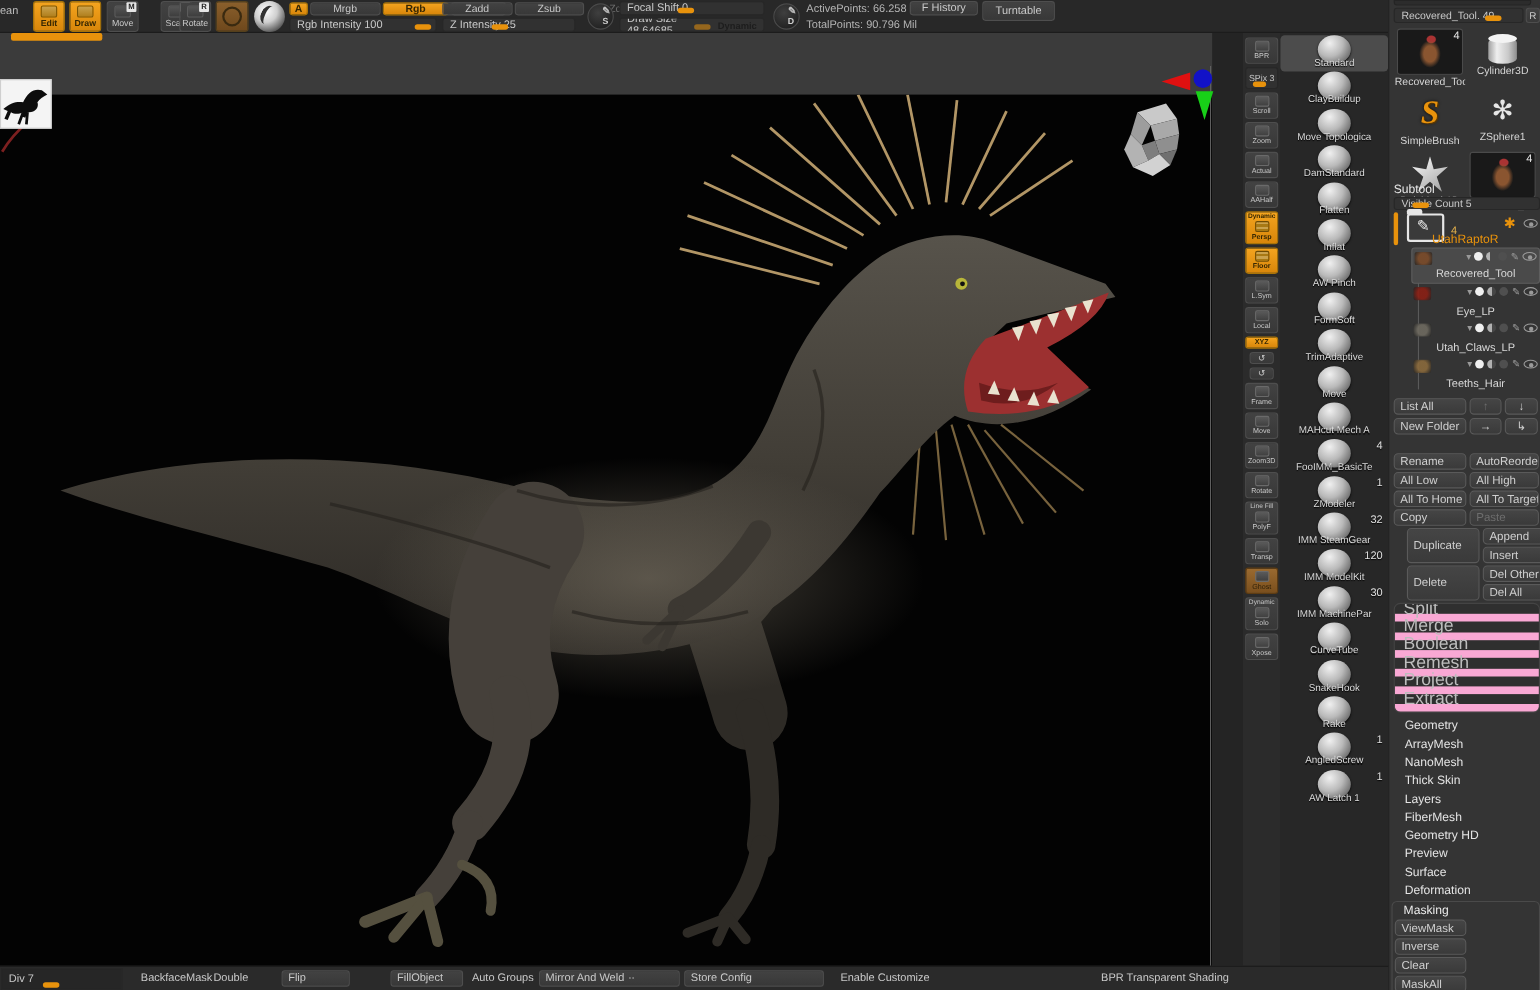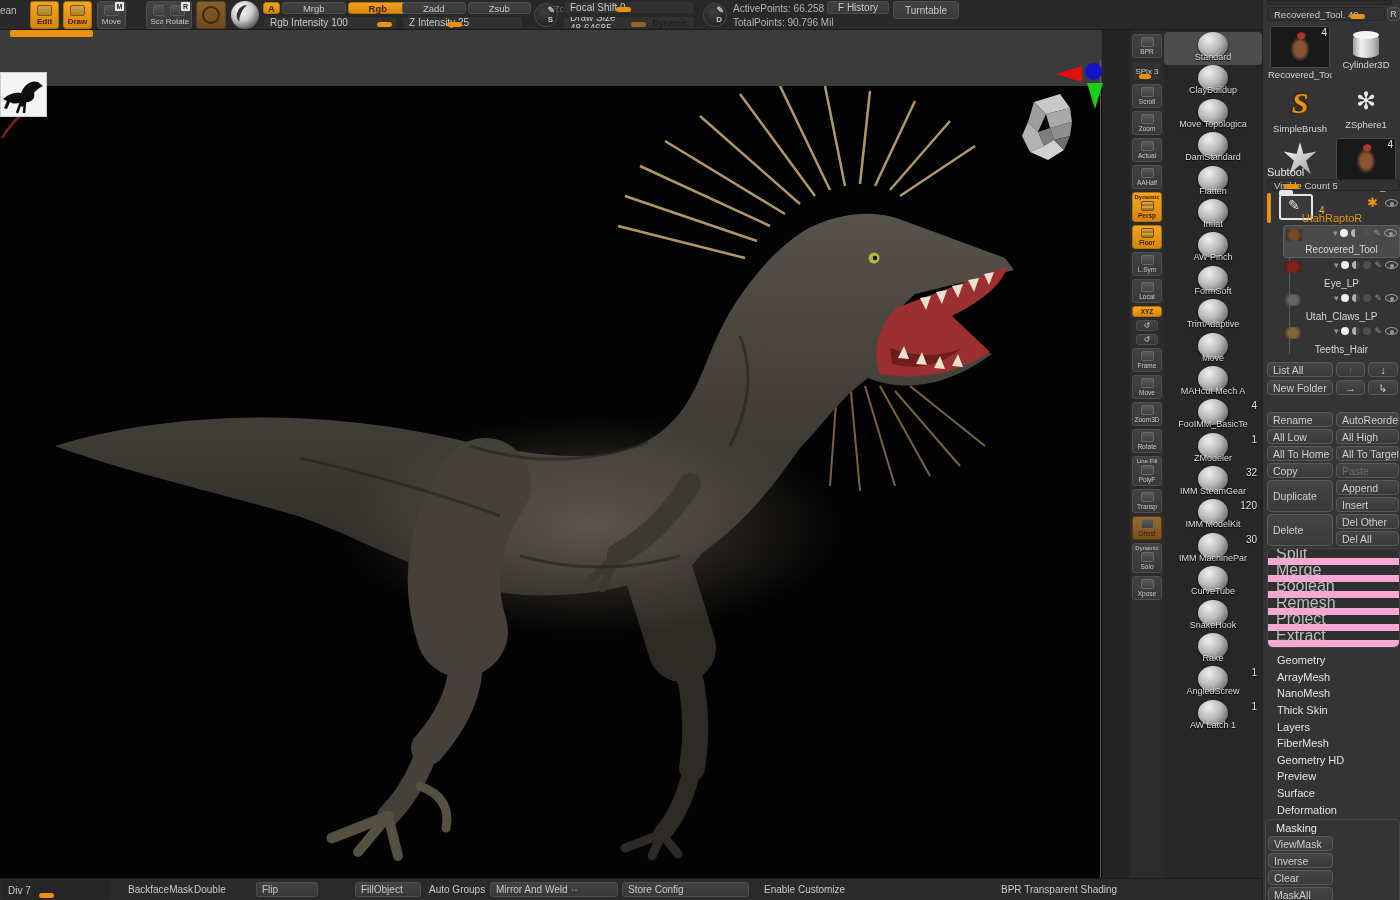--- a/index.html
+++ b/index.html
@@ -99,21 +99,21 @@
   .st-icons { position:absolute; right:2px; top:2px; display:flex; align-items:center; gap:3px; font-size:9px; color:#999; }
   .st-icons .dot { width:8px; height:8px; border-radius:50%; background:#efefef; }
   .st-icons .dot.half { background:linear-gradient(90deg,#cfcfcf 50%,#4a4a4a 50%); opacity:.8; }
   .st-icons .dot.off { background:#4f4f4f; }
   .st-name { position:absolute; left:0; right:0; bottom:2px; text-align:center; font-size:10px; color:#d8d8d8; white-space:nowrap; }
   .st-thumb { position:absolute; left:2px; top:3px; width:16px; height:12px; border-radius:2px; opacity:.9; }
   .row2 { display:flex; gap:3px; position:absolute; }
   .pbtn { background:linear-gradient(#454545,#3a3a3a); border:1px solid #5a5a5a; border-radius:4px; height:15px;
           font-size:10.5px; color:#cfcfcf; display:flex; align-items:center; padding:0 5px; white-space:nowrap; overflow:hidden; }
   .pbtn.dim { color:#6d6d6d; }
-  .pbtn.tall { height:32px; }
+  .pbtn.tall { height:32px;margin-left:12px; }
   #collapsed-group { position:absolute; left:4px; top:548px; width:133px; border:1px solid #444; border-radius:6px; background:#2f2f2f; overflow:hidden; }
   .col-row { height:16.4px; display:flex; align-items:center; padding:0 8px; font-size:16px; color:#bdbdbd; border-bottom:7px solid #f9a8d4; }
   #sections { position:absolute; left:4px; top:652px; width:133px; }
   .sec-row { height:16.6px; display:flex; align-items:center; padding:0 10px; font-size:11px; color:#e4e4e4; }
   #masking { position:absolute; left:2px; top:819px; width:135px; border:1px solid #4a4a4a; border-radius:5px 5px 0 0; background:#343434; padding:1px 2px; }
   #masking .mhdr { font-size:11px; color:#ececec; padding:1px 8px 2px; }
   .mgrid { display:flex; flex-wrap:wrap; gap:2px; }
   .mgrid .pbtn { width:64.5px; }
 
   

